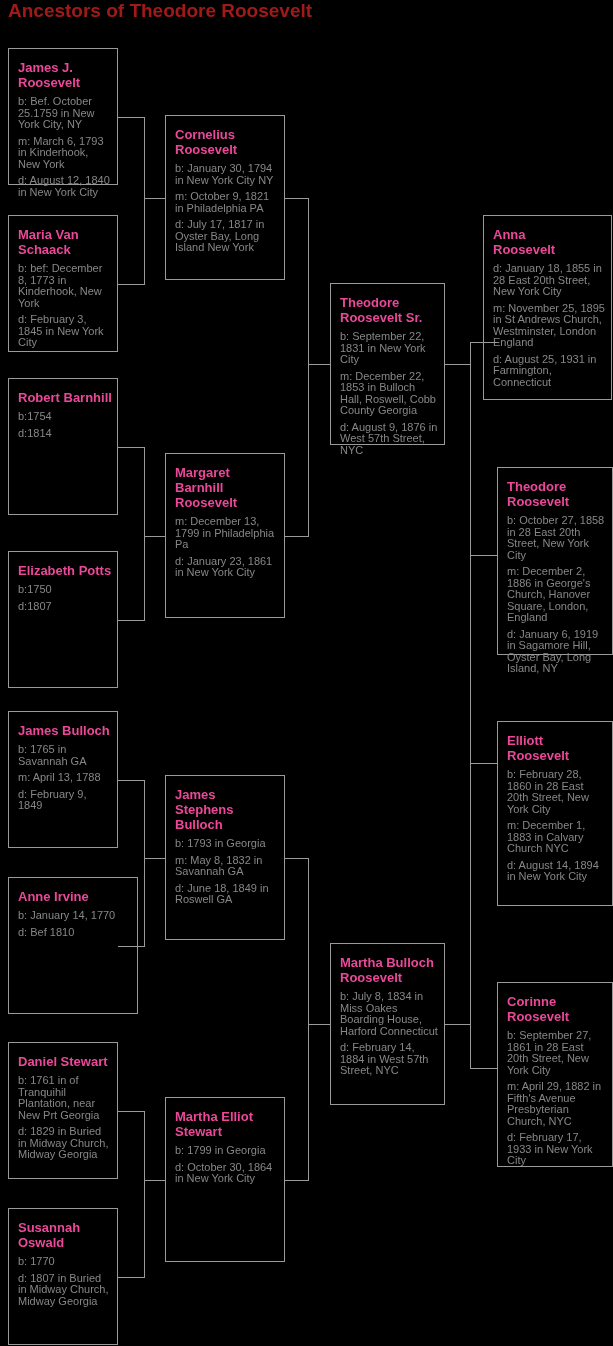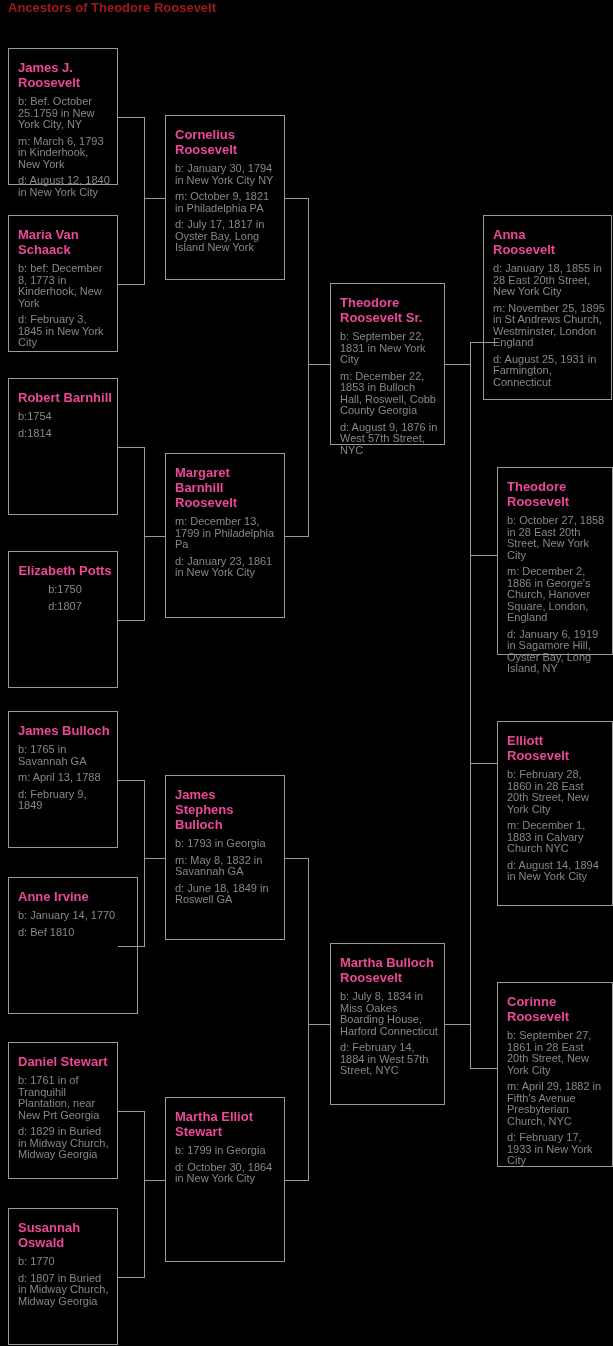--- a/index.html
+++ b/index.html
@@ -5,21 +5,21 @@
   html,body { margin:0; padding:0; background:#000; }
   #canvas {
     position:relative;
     width:613px; height:1346px;
     background:#000;
     overflow:hidden;
     font-family:"Liberation Sans", sans-serif;
   }
   #title {
     position:absolute; left:8px; top:0px;
-    font-size:13px; font-weight:bold; color:#a01a1a;
+    font-size:19px; font-weight:bold; color:#a01a1a;
     letter-spacing:0px; white-space:nowrap;
   }
   .box {
     position:absolute;
     border:1px solid #9a9a9a;
     box-sizing:border-box;
     padding:11px 5px 0 9px;
     background:#000;
   }
   .name {
@@ -55,21 +55,21 @@
         <div class="name">Maria Van
 Schaack</div>
         <div class="detail">b: bef: December 8, 1773 in Kinderhook, New York</div>
         <div class="detail">d: February 3, 1845 in New York City</div>
       </div>
       <div class="box" style="left: 8px; top: 378px; width: 110px; height: 137px;">
         <div class="name">Robert Barnhill</div>
         <div class="detail">b:1754</div>
         <div class="detail">d:1814</div>
       </div>
-      <div class="box" style="left: 8px; top: 551px; width: 110px; height: 137px; text-align: center;">
+      <div class="box" style="left: 8px; top: 551px; width: 110px; height: 137px;">
         <div class="name">Elizabeth Potts</div>
         <div class="detail">b:1750</div>
         <div class="detail">d:1807</div>
       </div>
       <div class="box" style="left: 8px; top: 711px; width: 110px; height: 137px;">
         <div class="name">James Bulloch</div>
         <div class="detail">b: 1765 in Savannah GA</div>
         <div class="detail">m: April 13, 1788</div>
         <div class="detail">d: February 9, 1849</div>
       </div>

